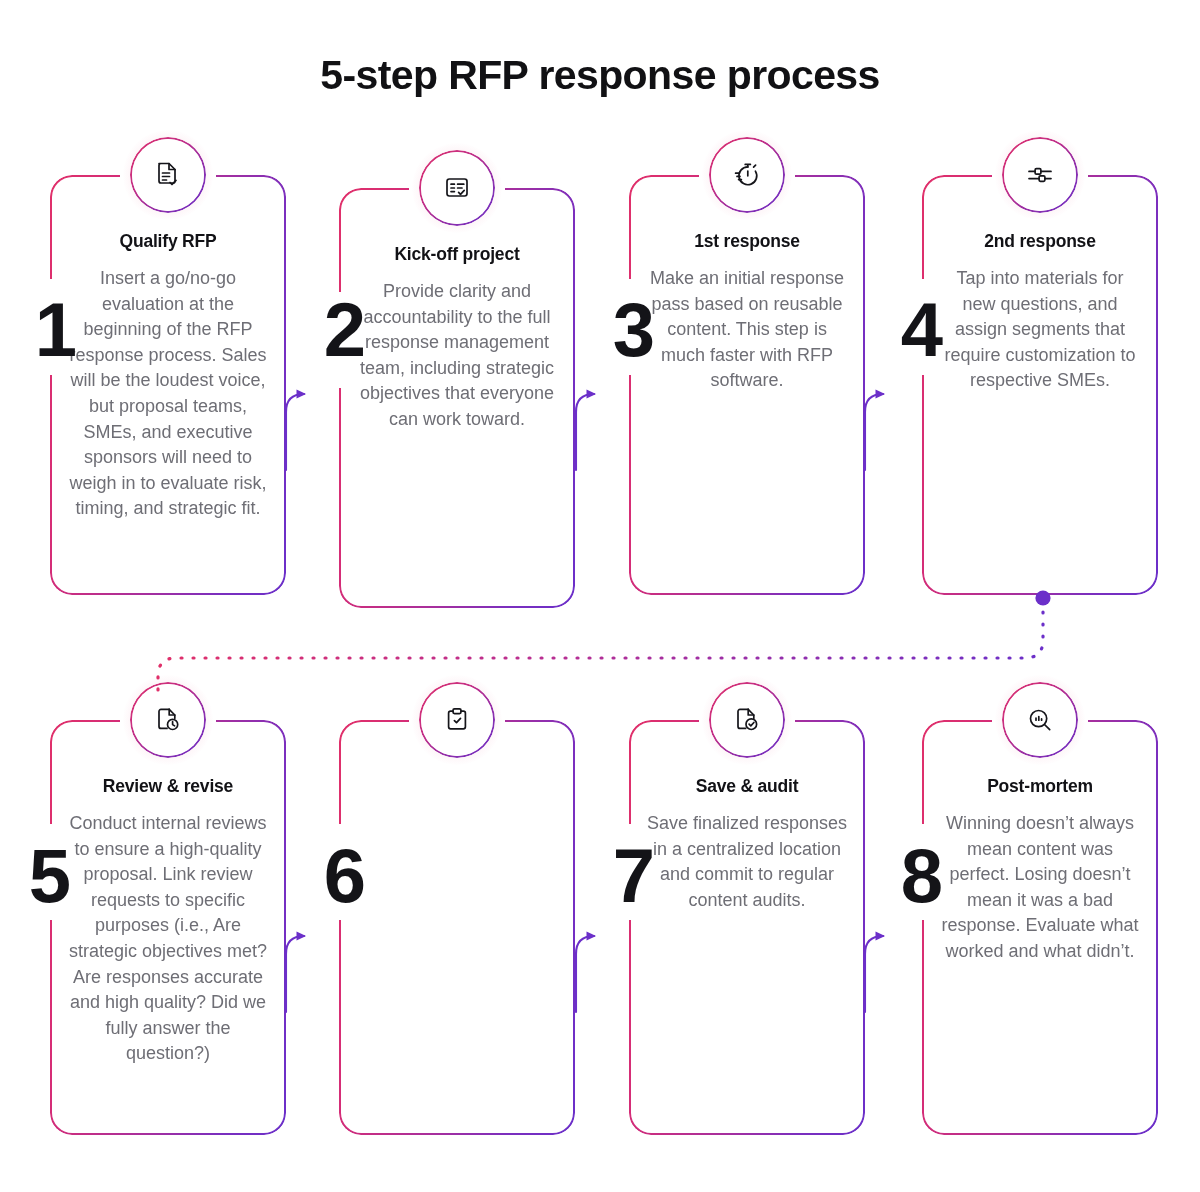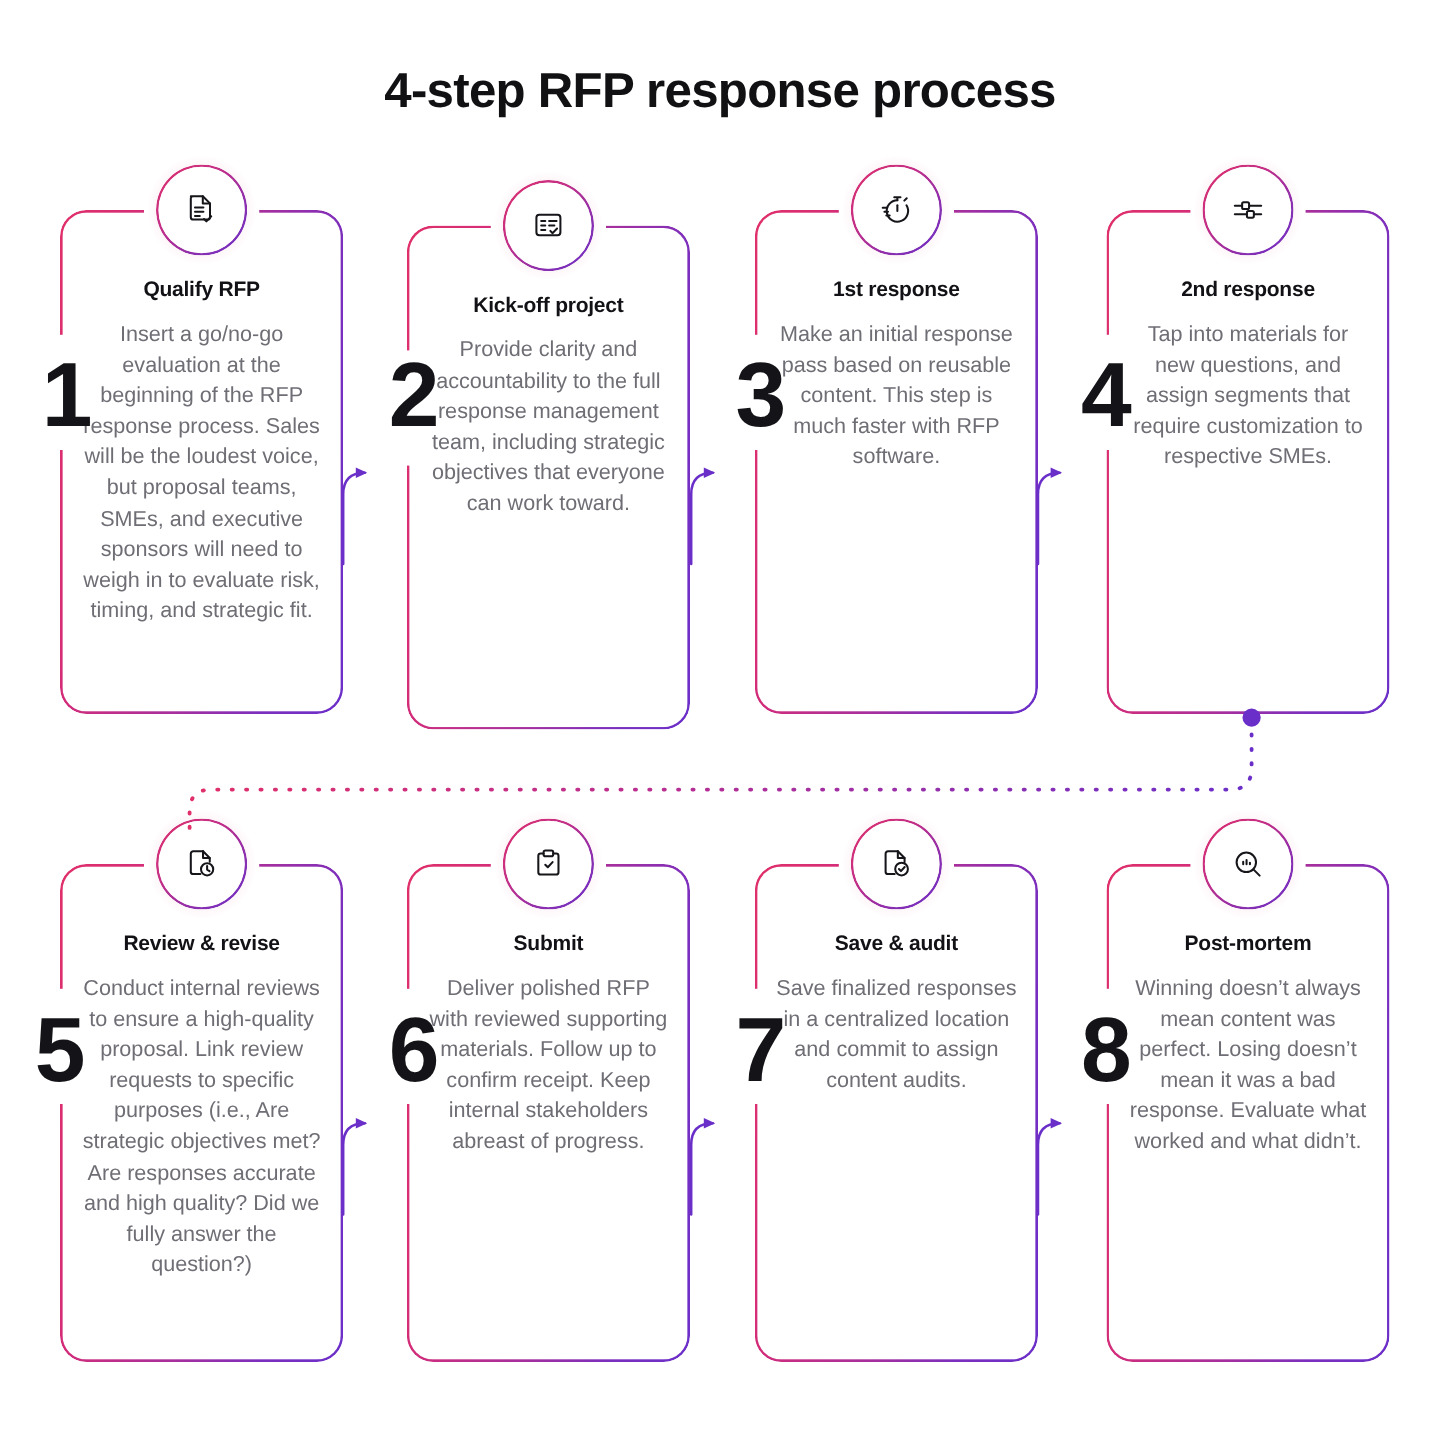--- a/index.html
+++ b/index.html
@@ -134,21 +134,21 @@
     width:1200px;height:1192px;
     pointer-events:none;
     z-index:3;
   }
 </style>
 </head>
 <body>
 
 <div class="page">
 
-  <div class="title">4-step RFP response process</div>
+  <div class="title">5-step RFP response process</div>
 
   <div class="grid">
 
     <div class="card" style="left:50px;top:175px;height:420px;">
       <div class="card-frame"></div>
       <div class="notch-top"></div>
       <div class="notch-left" style="top:104px;"></div>
       <div class="icon-wrap">
         <div class="icon-glow"></div>
         <div class="icon-ring"></div>
@@ -270,24 +270,20 @@
         <div class="icon-glow"></div>
         <div class="icon-ring"></div>
         <div class="icon-face">
           <svg viewBox="0 0 32 32" fill="none" stroke="#15151A" stroke-width="1.7" stroke-linecap="round" stroke-linejoin="round">
             <path d="M12 7.2H9.6a2 2 0 0 0-2 2v13.6a2 2 0 0 0 2 2h12.8a2 2 0 0 0 2-2V9.2a2 2 0 0 0-2-2H20"></path>
             <rect x="12" y="4.8" width="8" height="4.8" rx="1.5"></rect>
             <path d="M13.4 16.6l2.1 2.1 4-4.3"></path>
           </svg>
         </div>
       </div>
-      <div class="card-body">
-        <div class="card-title">Submit</div>
-        <div class="card-desc">Deliver polished RFP with reviewed supporting materials. Follow up to confirm receipt. Keep internal stakeholders abreast of progress.</div>
-      </div>
     </div>
     <div class="step-num" style="left:317px;top:838px;">6</div>
 
     <div class="card" style="left:629px;top:720px;height:415px;">
       <div class="card-frame"></div>
       <div class="notch-top"></div>
       <div class="notch-left" style="top:104px;"></div>
       <div class="icon-wrap">
         <div class="icon-glow"></div>
         <div class="icon-ring"></div>
@@ -296,21 +292,21 @@
             <path d="M17.2 5.4H9a2 2 0 0 0-2 2v15a2 2 0 0 0 2 2h5.6"></path>
             <path d="M17.2 5.4l5.6 5.6v3.6"></path>
             <path d="M17.2 5.4v5.6h5.6"></path>
             <circle cx="20.3" cy="20.2" r="5.3"></circle>
             <path d="M18.1 20.2l1.7 1.7 3.1-3.4"></path>
           </svg>
         </div>
       </div>
       <div class="card-body">
         <div class="card-title">Save &amp; audit</div>
-        <div class="card-desc">Save finalized responses in a centralized location and commit to assign content audits.</div>
+        <div class="card-desc">Save finalized responses in a centralized location and commit to regular content audits.</div>
       </div>
     </div>
     <div class="step-num" style="left:606px;top:838px;">7</div>
 
     <div class="card" style="left:922px;top:720px;height:415px;">
       <div class="card-frame"></div>
       <div class="notch-top"></div>
       <div class="notch-left" style="top:104px;"></div>
       <div class="icon-wrap">
         <div class="icon-glow"></div>

